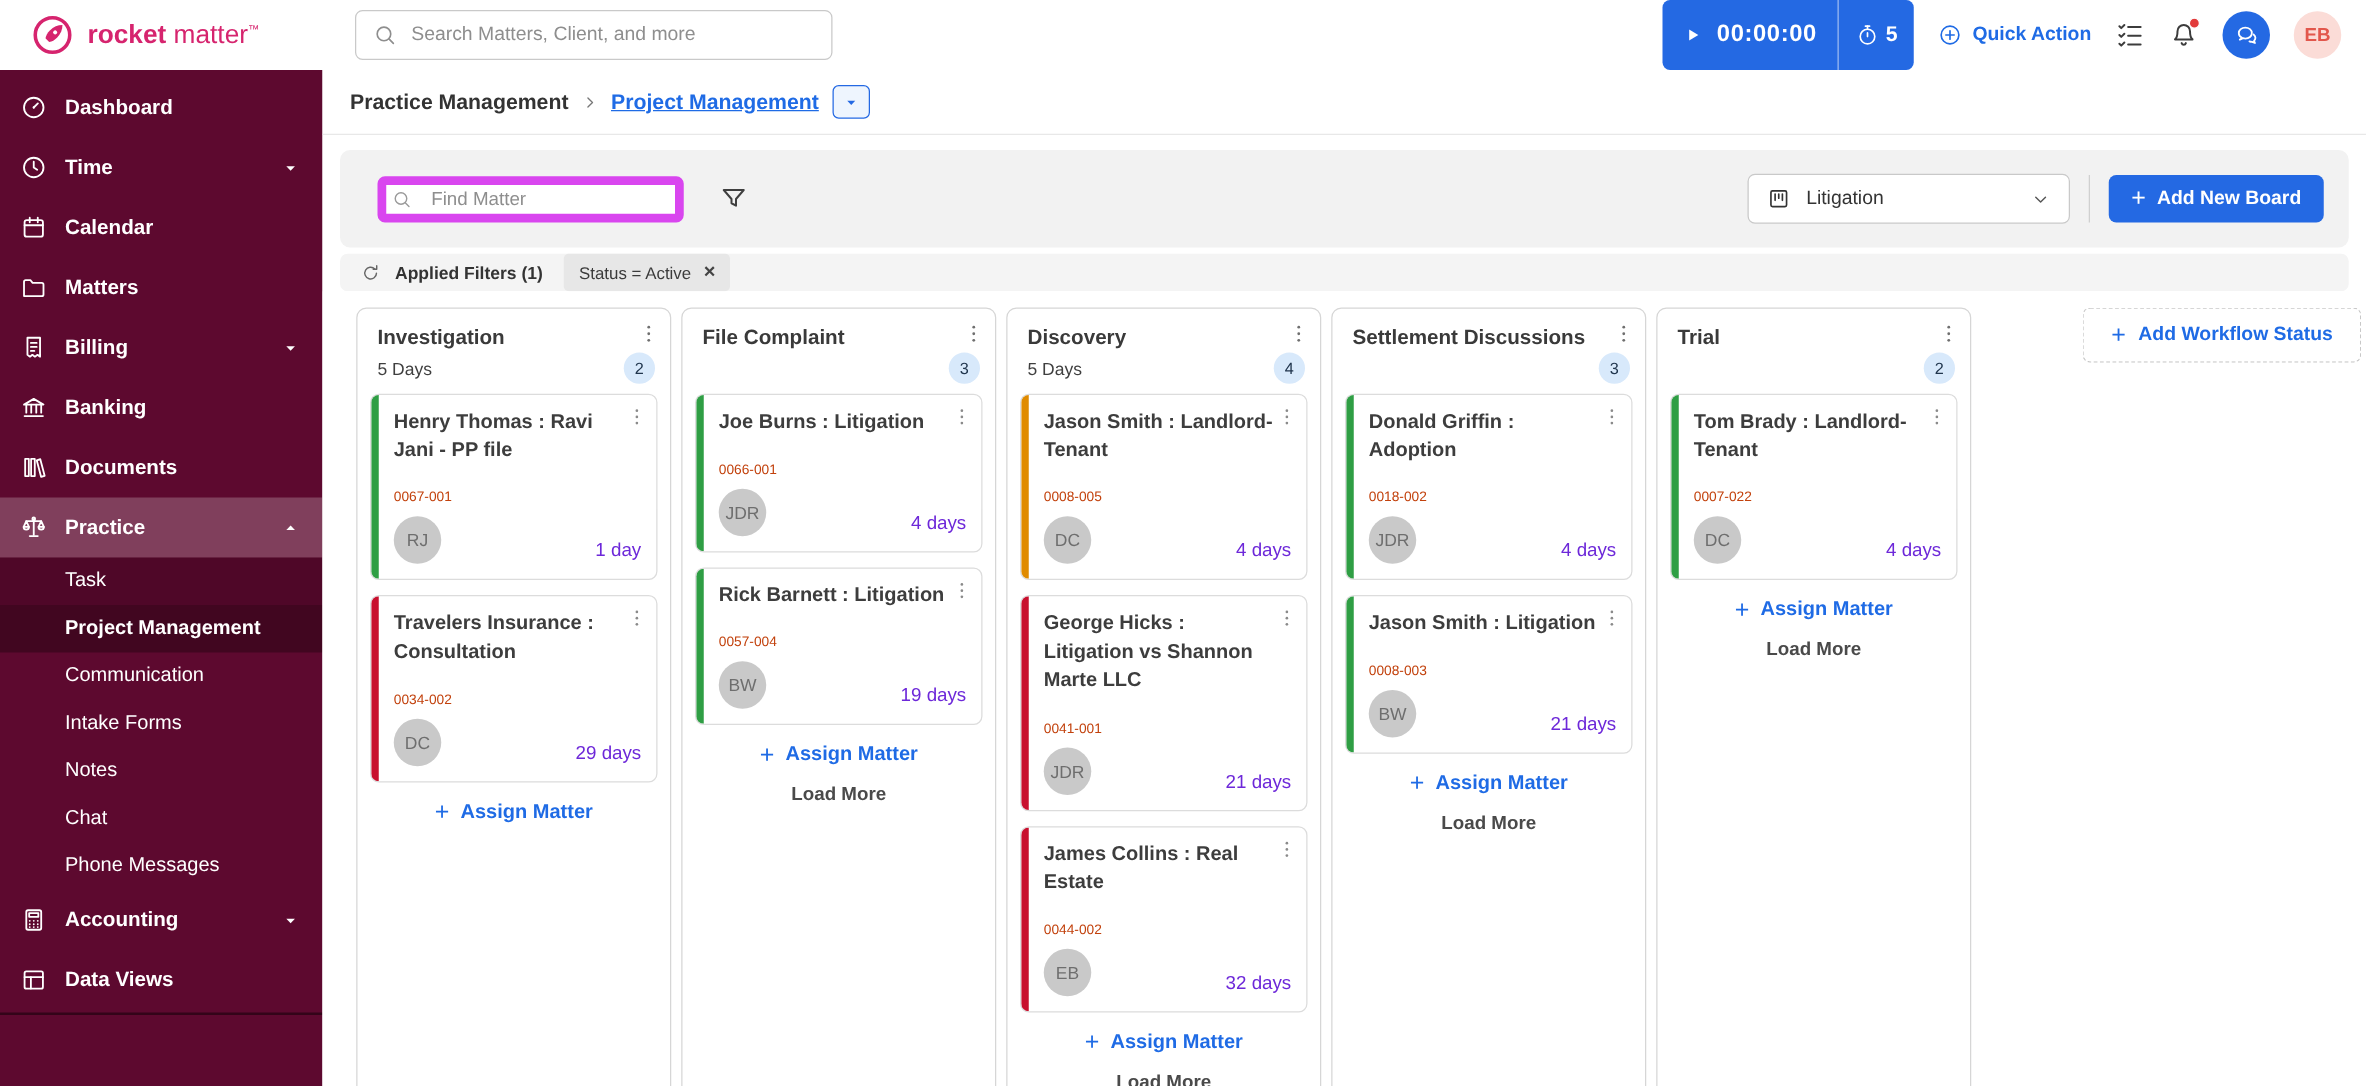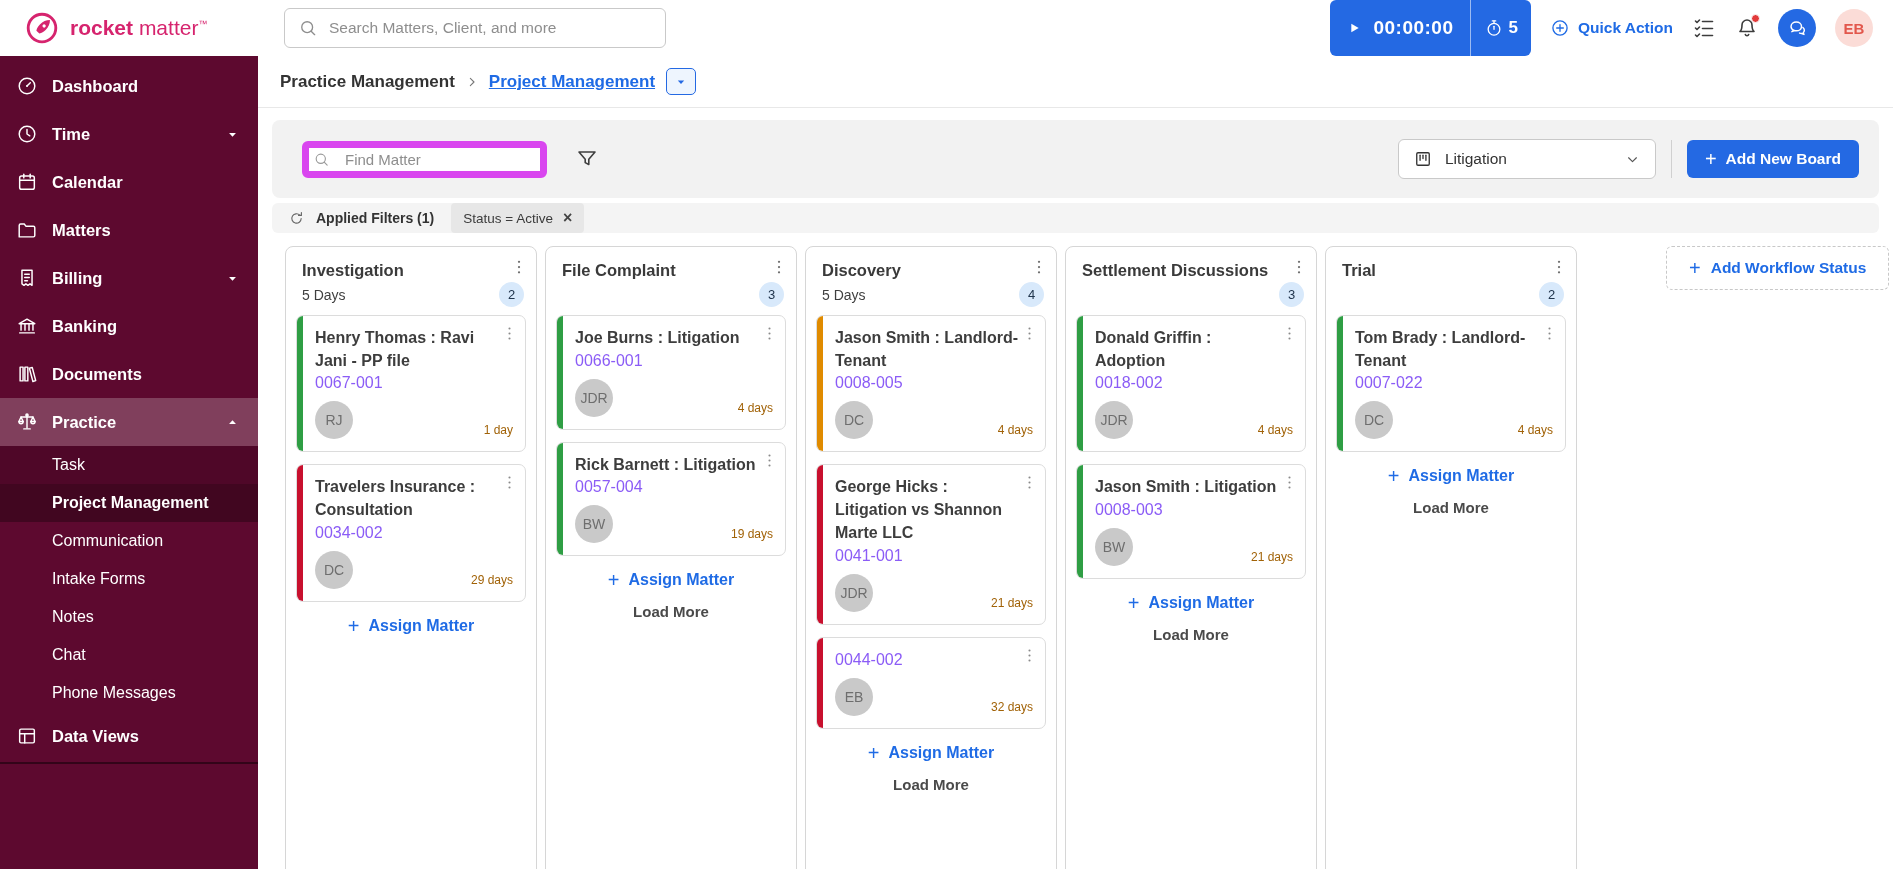--- a/index.html
+++ b/index.html
@@ -84,24 +84,24 @@
   .col-days { font-size:14px; color:#3f3f3f; }
   .col-count { width:25px; height:25px; border-radius:50%; background:var(--badge-bg,#d8e9fb); color:#20354d; font-size:13px; display:flex; align-items:center; justify-content:center; }
   .cards { padding:0 10px; }
   .card { position:relative; background:#fff; border:1px solid #dcdcdc; border-radius:7px; margin-bottom:12px; padding:11px 12px 12px 18px; overflow:hidden; cursor:pointer; }
   .card::before { content:""; position:absolute; left:0; top:0; bottom:0; width:5.5px; }
   .card.bar-green::before { background:var(--green,#2f9e44); }
   .card.bar-red::before { background:var(--red,#c8102e); }
   .card.bar-orange::before { background:var(--orange,#e08b00); }
   .card-kebab { position:absolute; top:9px; right:7px; width:17px; height:17px; color:#8a8a8a; }
   .card-title { font-size:16px; font-weight:600; color:#3d3d3d; line-height:1.42; padding-right:10px; }
-  .card-matter { font-size:16px; color:#8b5cf6; margin-top:2px; }
+  .card-matter { font-size:11px; color:#c2410c; margin-top:20px; }
   .card-foot { margin-top:9px; display:flex; align-items:flex-end; justify-content:space-between; }
   .avatar-sm { width:38px; height:38px; border-radius:50%; background:var(--avatar-bg,#c9c9c9); color:#6e6e6e; font-size:14px; display:flex; align-items:center; justify-content:center; }
-  .card-age { font-size:12px; color:#a16207; padding-bottom:2px; }
+  .card-age { font-size:15px; color:#6d28d9; padding-bottom:2px; }
   .assign-row { text-align:center; margin:14px 0 4px; }
   .assign { display:inline-flex; align-items:center; gap:9px; color:var(--link,#2166e0); font-size:16px; font-weight:600; cursor:pointer; }
   .load-more { text-align:center; font-size:15px; font-weight:600; color:#4a4a4a; margin-top:12px; cursor:pointer; }
   .add-workflow { margin-left:89px; height:44px; flex:none; display:inline-flex; align-items:center; gap:10px; padding:0 22px; background:#fff; border:1.5px dashed #c8c8c8; border-radius:6px; color:var(--link,#1f6be5); font-size:15.5px; font-weight:600; font-family:inherit; cursor:pointer; }
   svg { display:block; width:100%; height:100%; }
 </style>
 </head>
 <body>
 
 <div class="app">
@@ -300,20 +300,43 @@
             </svg>
           </span>
     </div>
         <div class="sub-item shaded">Task</div>
         <div class="sub-item selected">Project Management</div>
         <div class="sub-item">Communication</div>
         <div class="sub-item">Intake Forms</div>
         <div class="sub-item">Notes</div>
         <div class="sub-item">Chat</div>
         <div class="sub-item">Phone Messages</div>
+        <div class="nav-item">
+      <span class="nico">
+            <svg viewBox="0 0 24 24" fill="none" stroke="currentColor" stroke-width="1.6" stroke-linecap="round" stroke-linejoin="round">
+              <rect x="5.5" y="3.5" width="13" height="17" rx="1.5"></rect>
+              <rect x="8" y="6" width="8" height="3.2"></rect>
+              <path d="M8.5 12.7h.01"></path>
+              <path d="M12 12.7h.01"></path>
+              <path d="M15.5 12.7h.01"></path>
+              <path d="M8.5 15.7h.01"></path>
+              <path d="M12 15.7h.01"></path>
+              <path d="M15.5 15.7h.01"></path>
+              <path d="M8.5 18.2h.01"></path>
+              <path d="M12 18.2h.01"></path>
+              <path d="M15.5 18.2h.01"></path>
+            </svg>
+          </span>
+      <span class="nav-label">Accounting</span>
+      <span class="caret">
+            <svg viewBox="0 0 24 24" fill="none" stroke="currentColor" stroke-width="1.6" stroke-linecap="round" stroke-linejoin="round">
+              <path d="M6.5 9.5l5.5 6 5.5-6z" fill="currentColor" stroke="none"></path>
+            </svg>
+          </span>
+    </div>
         <div class="nav-item">
       <span class="nico">
             <svg viewBox="0 0 24 24" fill="none" stroke="currentColor" stroke-width="1.6" stroke-linecap="round" stroke-linejoin="round">
               <rect x="4" y="4.5" width="16" height="15" rx="1.5"></rect>
               <path d="M4 9.5h16"></path>
               <path d="M9.5 9.5v10"></path>
             </svg>
           </span>
       <span class="nav-label">Data Views</span>
 
@@ -553,20 +576,21 @@
         </div>
       </article>
               <article class="card bar-red">
         <span class="kebab card-kebab">
                   <svg viewBox="0 0 24 24" fill="none" stroke="currentColor" stroke-width="1.6" stroke-linecap="round" stroke-linejoin="round">
                     <circle cx="12" cy="5" r="1.5" fill="currentColor" stroke="none"></circle>
                     <circle cx="12" cy="12" r="1.5" fill="currentColor" stroke="none"></circle>
                     <circle cx="12" cy="19" r="1.5" fill="currentColor" stroke="none"></circle>
                   </svg>
                 </span>
+        <div class="card-title">James Collins : Real Estate</div>
         <div class="card-matter">0044-002</div>
         <div class="card-foot">
           <span class="avatar-sm">EB</span>
           <span class="card-age">32 days</span>
         </div>
       </article>
             </div>
       <div class="assign-row">
         <span class="assign">
           <span class="plus">+</span>

